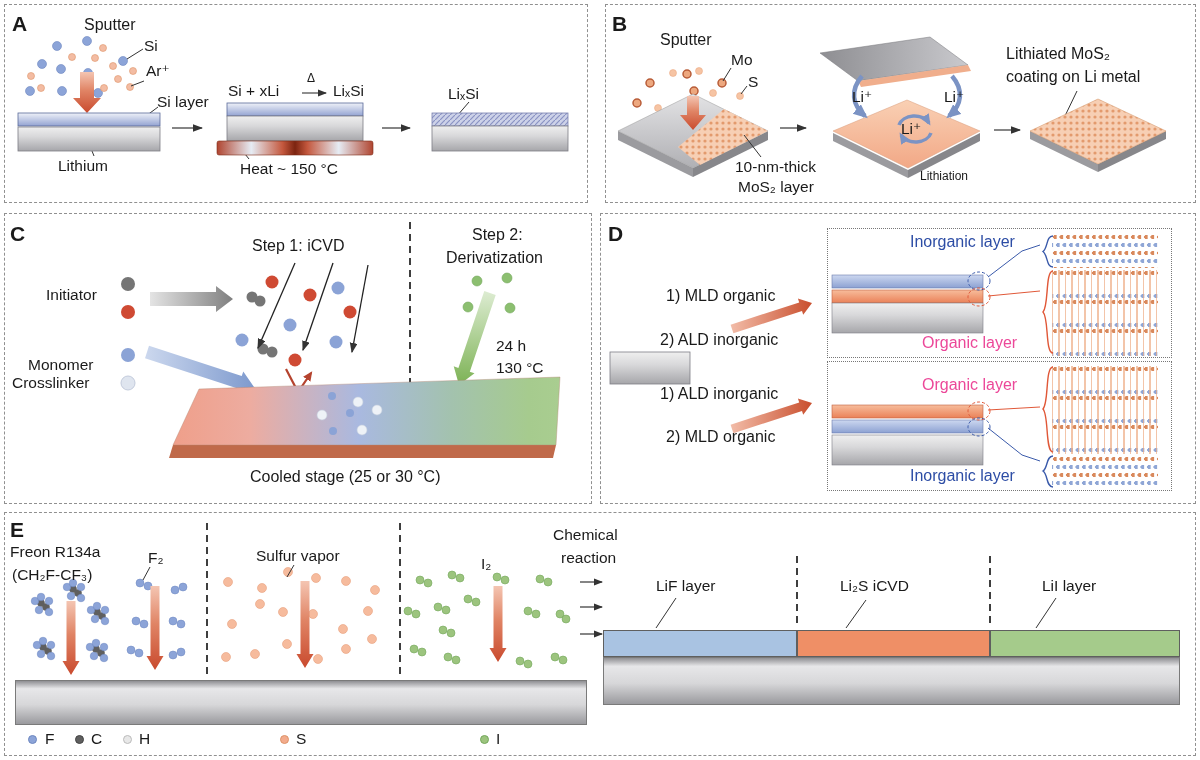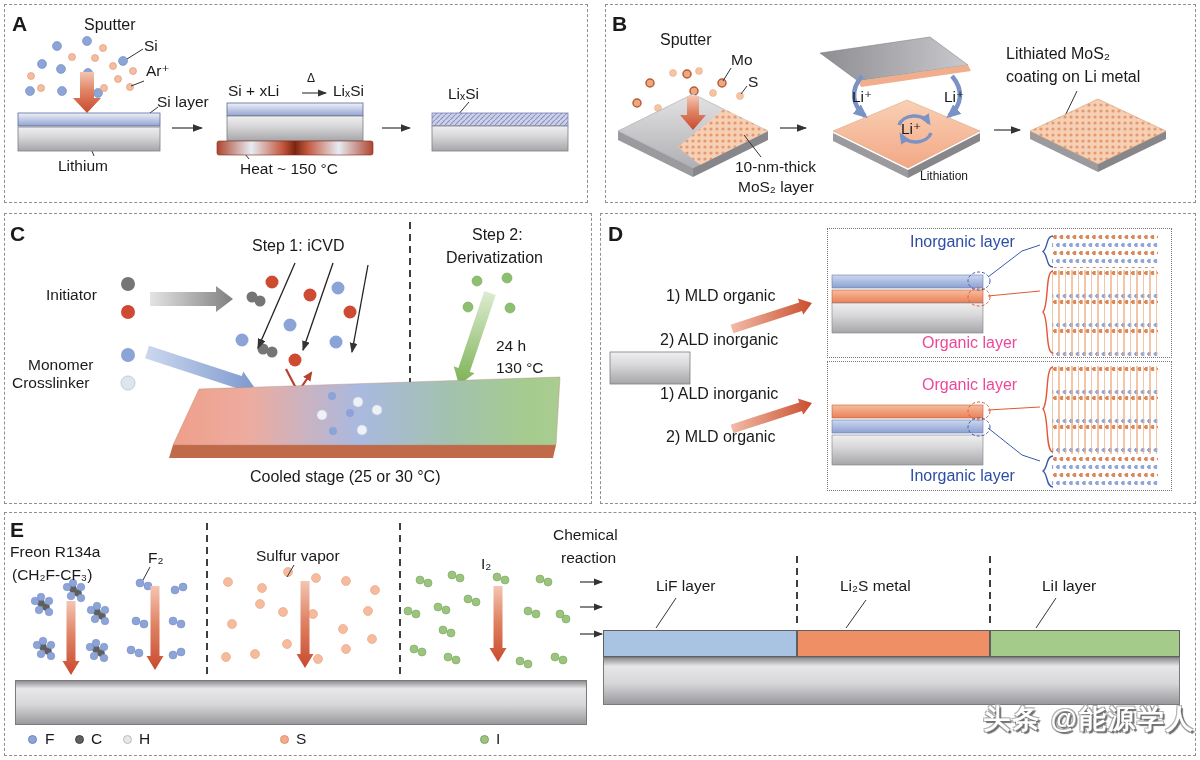--- a/index.html
+++ b/index.html
@@ -535,23 +535,22 @@
 
   <div class="lbl plabel" style="left:10px;top:518px;">E</div>
   <div class="lbl" style="left:10px;top:543px;">Freon R134a</div>
   <div class="lbl" style="left:12px;top:566px;">(CH₂F-CF₃)</div>
   <div class="lbl" style="left:148px;top:549px;">F₂</div>
   <div class="lbl" style="left:256px;top:547px;">Sulfur vapor</div>
   <div class="lbl" style="left:481px;top:543px;margin-top:12px;">I₂</div>
   <div class="lbl" style="left:553px;top:526px;">Chemical</div>
   <div class="lbl" style="left:561px;top:549px;">reaction</div>
   <div class="lbl" style="left:656px;top:577px;">LiF layer</div>
-  <div class="lbl" style="left:840px;top:577px;">Li₂S metal</div>
+  <div class="lbl" style="left:840px;top:577px;">Li₂S iCVD</div>
   <div class="lbl" style="left:1042px;top:577px;">LiI layer</div>
   <div class="lbl" style="left:45px;top:730px;">F</div>
   <div class="lbl" style="left:91px;top:730px;">C</div>
   <div class="lbl" style="left:139px;top:730px;">H</div>
   <div class="lbl" style="left:296px;top:730px;">S</div>
   <div class="lbl" style="left:496px;top:730px;">I</div>
 
-  <div class="wm" style="left:940px;top:701px;width:255px;text-align:right;">头条 @能源学人</div>
 
 </div>
 
 </body></html>

